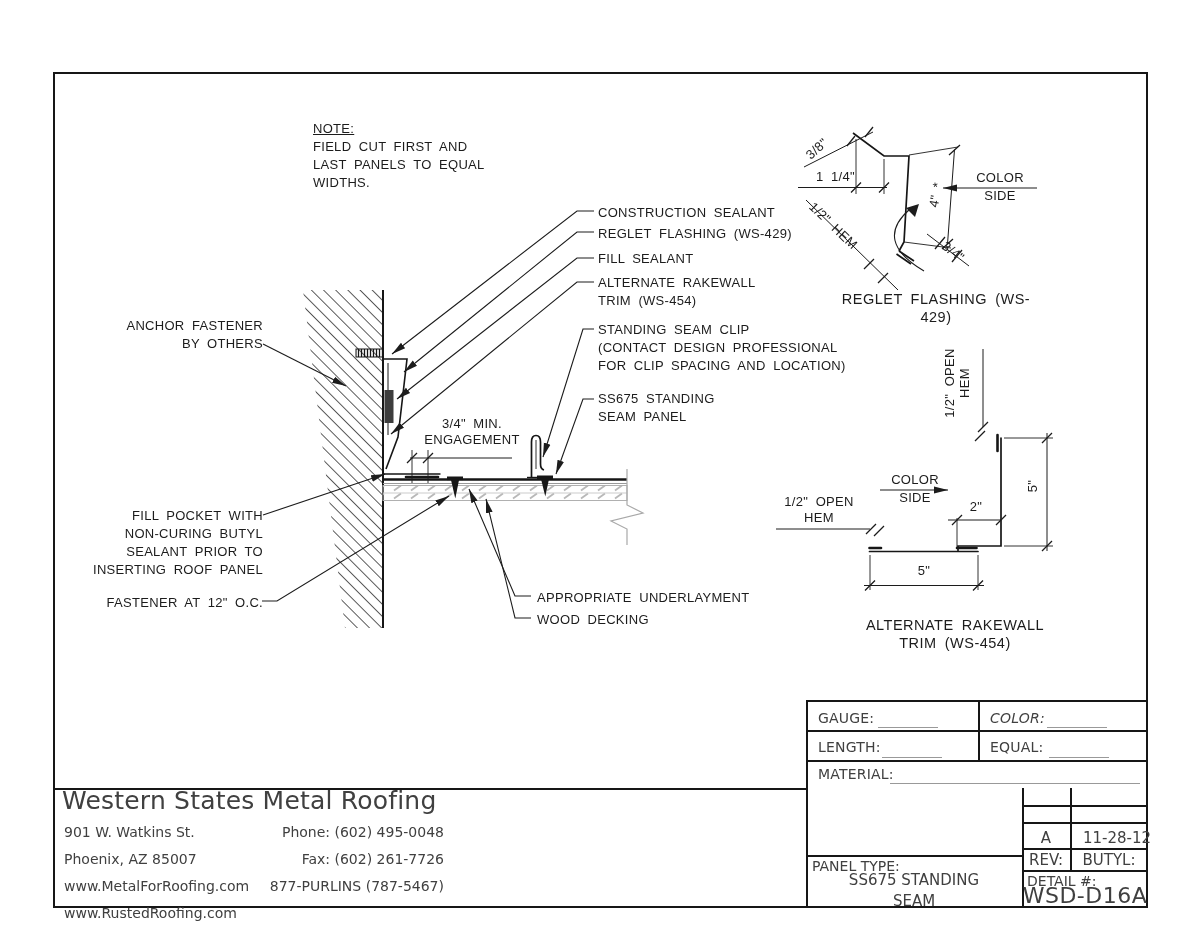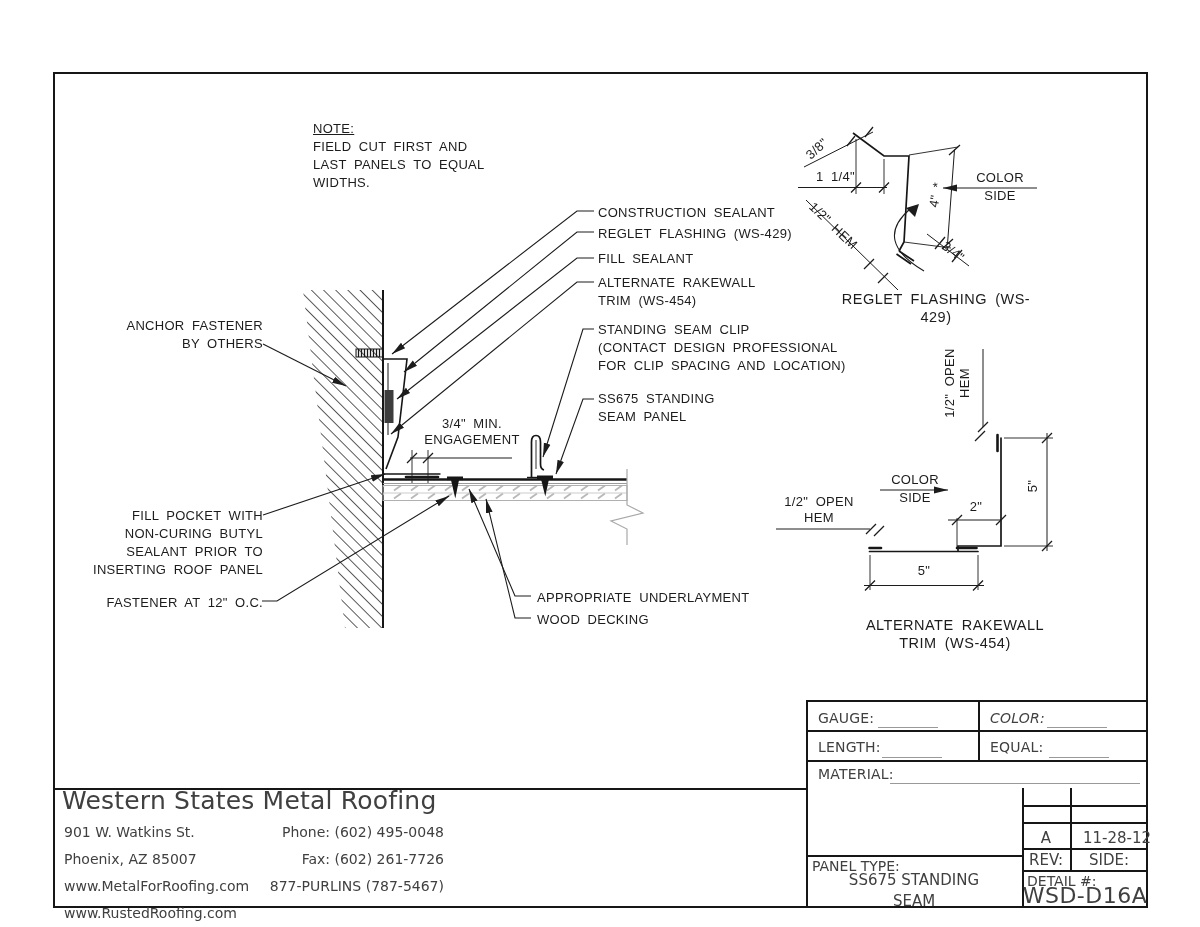--- a/index.html
+++ b/index.html
@@ -238,21 +238,21 @@
   <div class="tbt tb-label" style="left:818px;top:738px;">MATERIAL:</div>
   <div class="blank" style="left:890px;top:755px;width:250px;"></div>
 
   <div class="tbt tb-small" style="left:812px;top:830px;">PANEL TYPE:</div>
   <div class="tbt tb-panel" style="left:808px;top:842px;width:212px;">SS675 STANDING
 SEAM</div>
 
   <div class="tbt tb-mid" style="left:1024px;top:801px;width:44px;">A</div>
   <div class="tbt tb-mid" style="left:1072px;top:801px;width:90px;">11-28-12</div>
   <div class="tbt tb-mid" style="left:1024px;top:823px;width:44px;">REV:</div>
-  <div class="tbt tb-mid" style="left:1072px;top:823px;width:74px;">SIDE:</div>
+  <div class="tbt tb-mid" style="left:1072px;top:823px;width:74px;">BUTYL:</div>
   <div class="tbt tb-small" style="left:1027px;top:845px;">DETAIL #:</div>
   <div class="tbt tb-detail" style="left:1022px;top:855px;width:126px;">WSD-D16A</div>
 
   <div class="tbt co-name" style="left:62px;top:758px;">Western States Metal Roofing</div>
   <div class="tbt co-text" style="left:64px;top:791px;">901 W. Watkins St.
 Phoenix, AZ 85007
 www.MetalForRoofing.com
 www.RustedRoofing.com
 www.MetalDeck.com</div>
   <div class="tbt co-text r" style="left:268px;top:791px;width:176px;">Phone: (602) 495-0048

